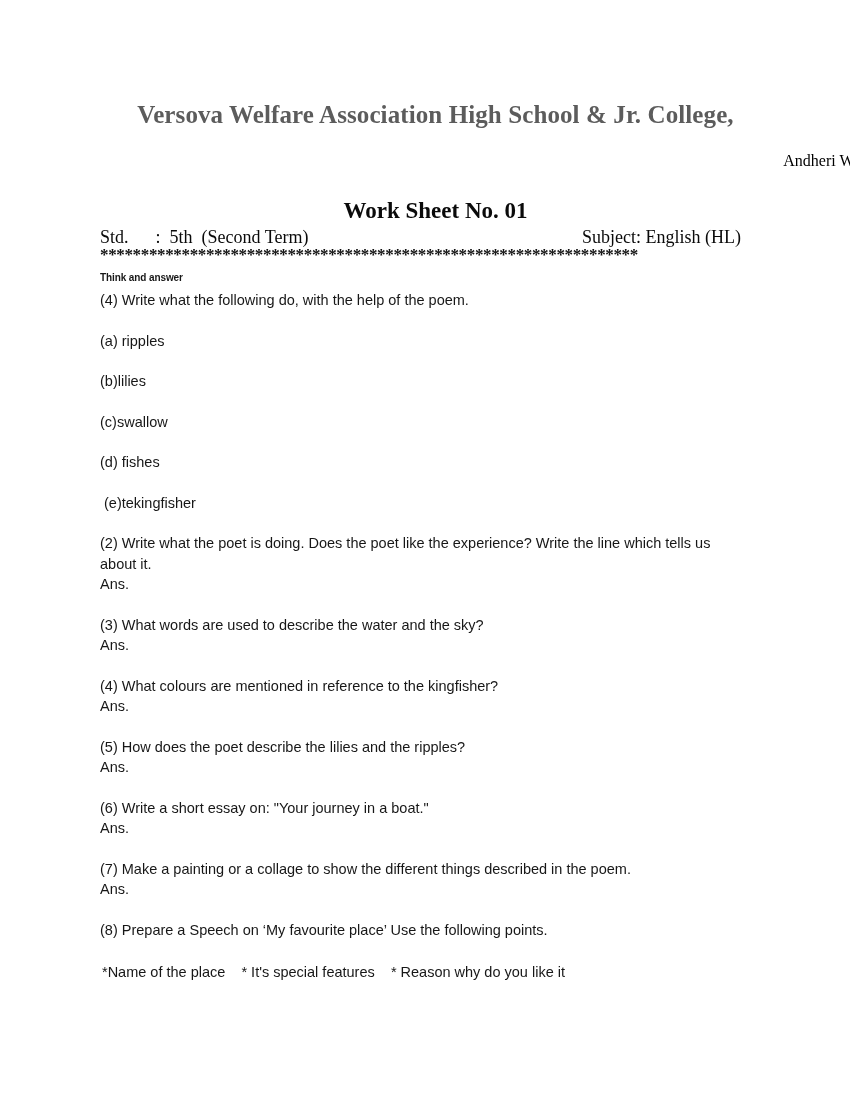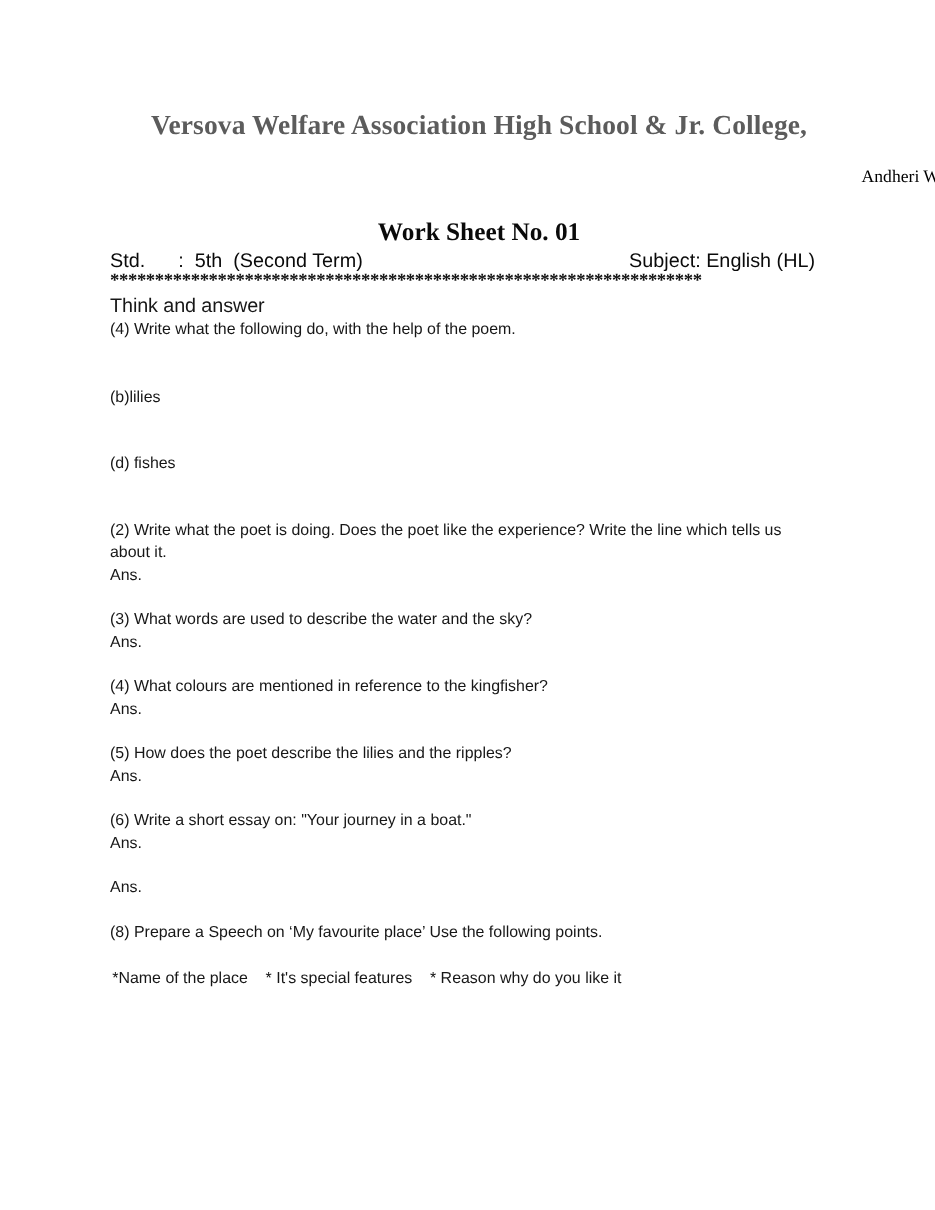--- a/index.html
+++ b/index.html
@@ -58,21 +58,21 @@
     color: #0a0a0a;
   }
 
   
   .meta-row {
     position: absolute;
     left: 100px;
     width: 645px;
     top: 226px;
     height: 22px;
-    font-family: Liberation Sans, sans-serif;
+    font-family: Liberation Serif, serif;
     font-size: 18px;
     line-height: 22px;
     color: #0a0a0a;
   }
   .meta-left {
     position: absolute;
     left: 0;
     top: 0;
     white-space: pre;
   }
@@ -103,22 +103,22 @@
     position: absolute;
     left: 100px;
     top: 268px;
     width: 648px;
     font-family: "Liberation Sans", sans-serif;
     font-size: 14.5px;
     line-height: 20.5px;
     color: #171717;
   }
   .section-heading {
-    font-weight: normal;
-    font-size: 18px;
+    font-weight: bold;
+    font-size: 10px;
     line-height: 20px;
     margin: 0 0 2px 0;
     letter-spacing: -0.1px;
   }
   .q-line {
     margin: 0;
     white-space: pre-wrap;
   }
   .q-line.wrap {
     white-space: normal;
@@ -156,30 +156,33 @@
 
   <div class="star-rule">******************************************************************</div>
 
   <div class="body-block">
 
     <p class="section-heading">Think and answer</p>
 
     <p class="q-line">(4) Write what the following do, with the help of the poem.</p>
 
     <div class="gap-block"></div>
+    <p class="sub-item">(a) ripples</p>
 
     <div class="gap-block"></div>
     <p class="sub-item">(b)lilies</p>
 
     <div class="gap-block"></div>
+    <p class="sub-item">(c)swallow</p>
 
     <div class="gap-block"></div>
     <p class="sub-item">(d) fishes</p>
 
     <div class="gap-block"></div>
+    <p class="sub-item"> (e)tekingfisher</p>
 
     <div class="gap-block"></div>
     <p class="q-line wrap">(2) Write what the poet is doing. Does the poet like the experience? Write the line which tells us about it.</p>
     <p class="ans-line">Ans.</p>
 
     <div class="gap-block"></div>
     <p class="q-line wrap">(3) What words are used to describe the water and the sky?</p>
     <p class="ans-line">Ans.</p>
 
     <div class="gap-block"></div>
@@ -188,20 +191,21 @@
 
     <div class="gap-block"></div>
     <p class="q-line wrap">(5) How does the poet describe the lilies and the ripples?</p>
     <p class="ans-line">Ans.</p>
 
     <div class="gap-block"></div>
     <p class="q-line wrap">(6) Write a short essay on: "Your journey in a boat."</p>
     <p class="ans-line">Ans.</p>
 
     <div class="gap-block"></div>
+    <p class="q-line wrap">(7) Make a painting or a collage to show the different things described in the poem.</p>
     <p class="ans-line">Ans.</p>
 
     <div class="gap-block"></div>
     <p class="q-line wrap">(8) Prepare a Speech on ‘My favourite place’ Use the following points.</p>
 
     <div class="gap-block"></div>
     <p class="points-line">*Name of the place    * It's special features    * Reason why do you like it</p>
 
   </div>
 </div>

